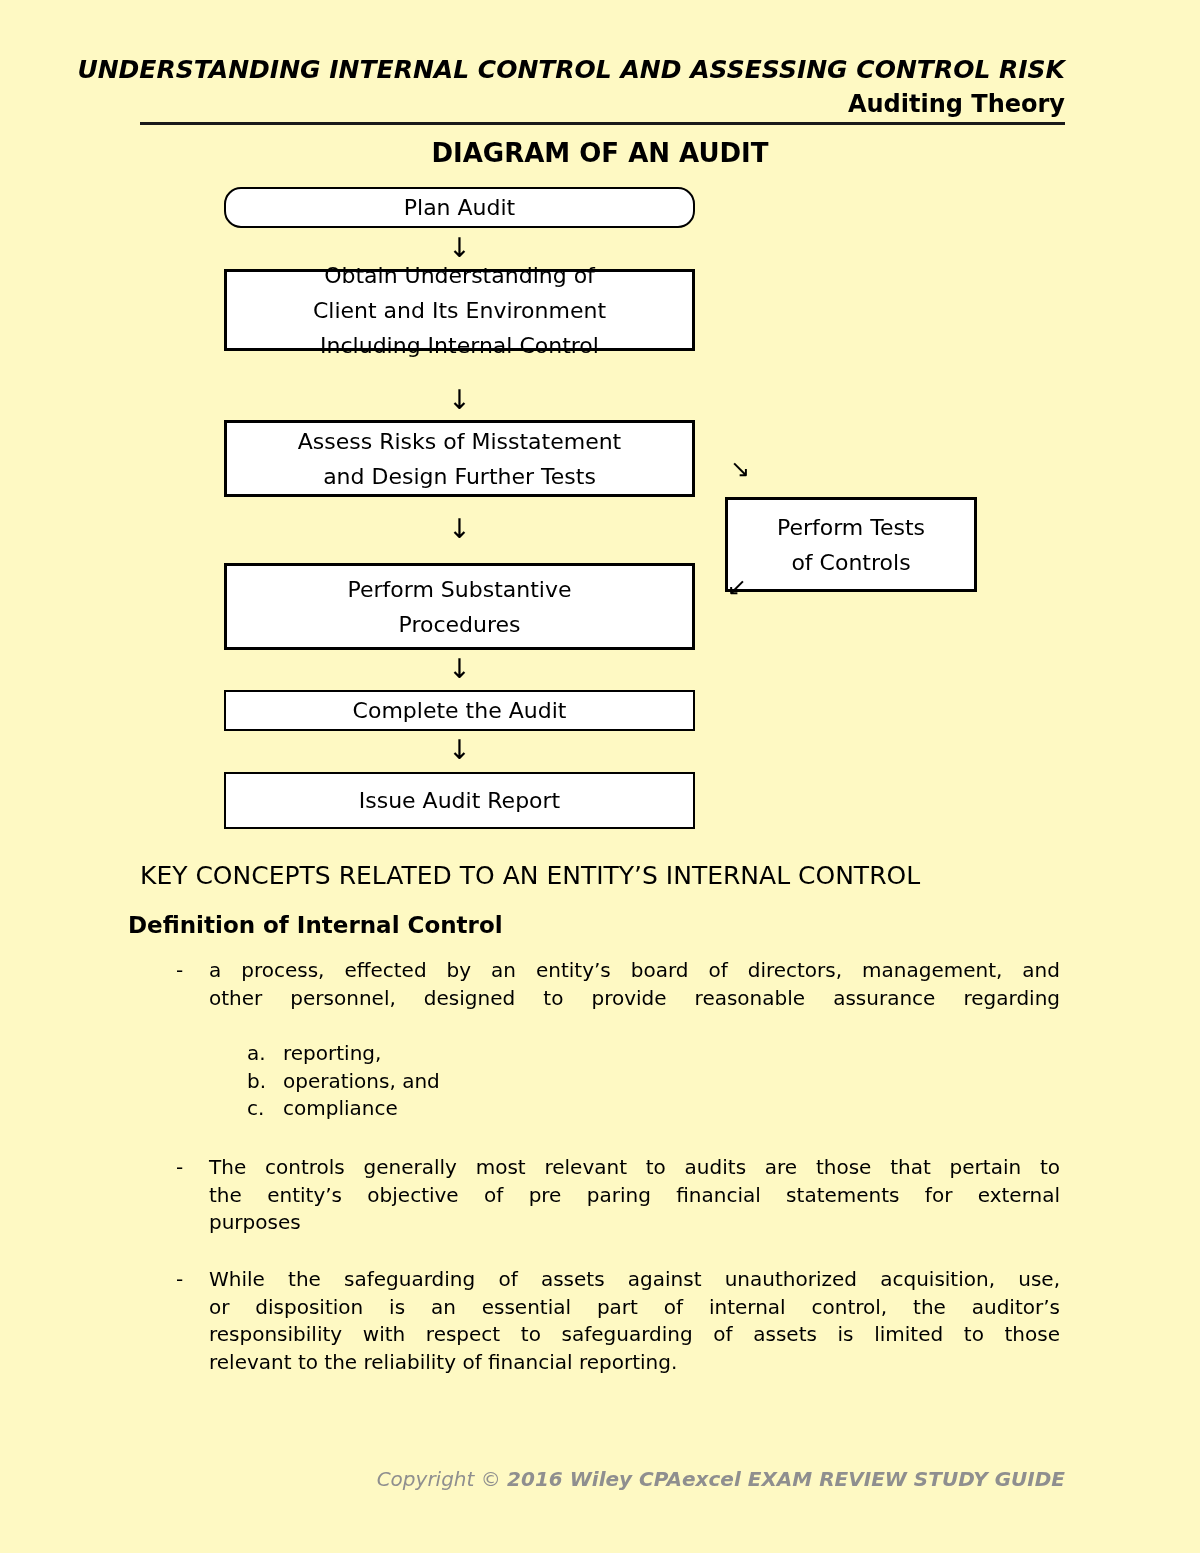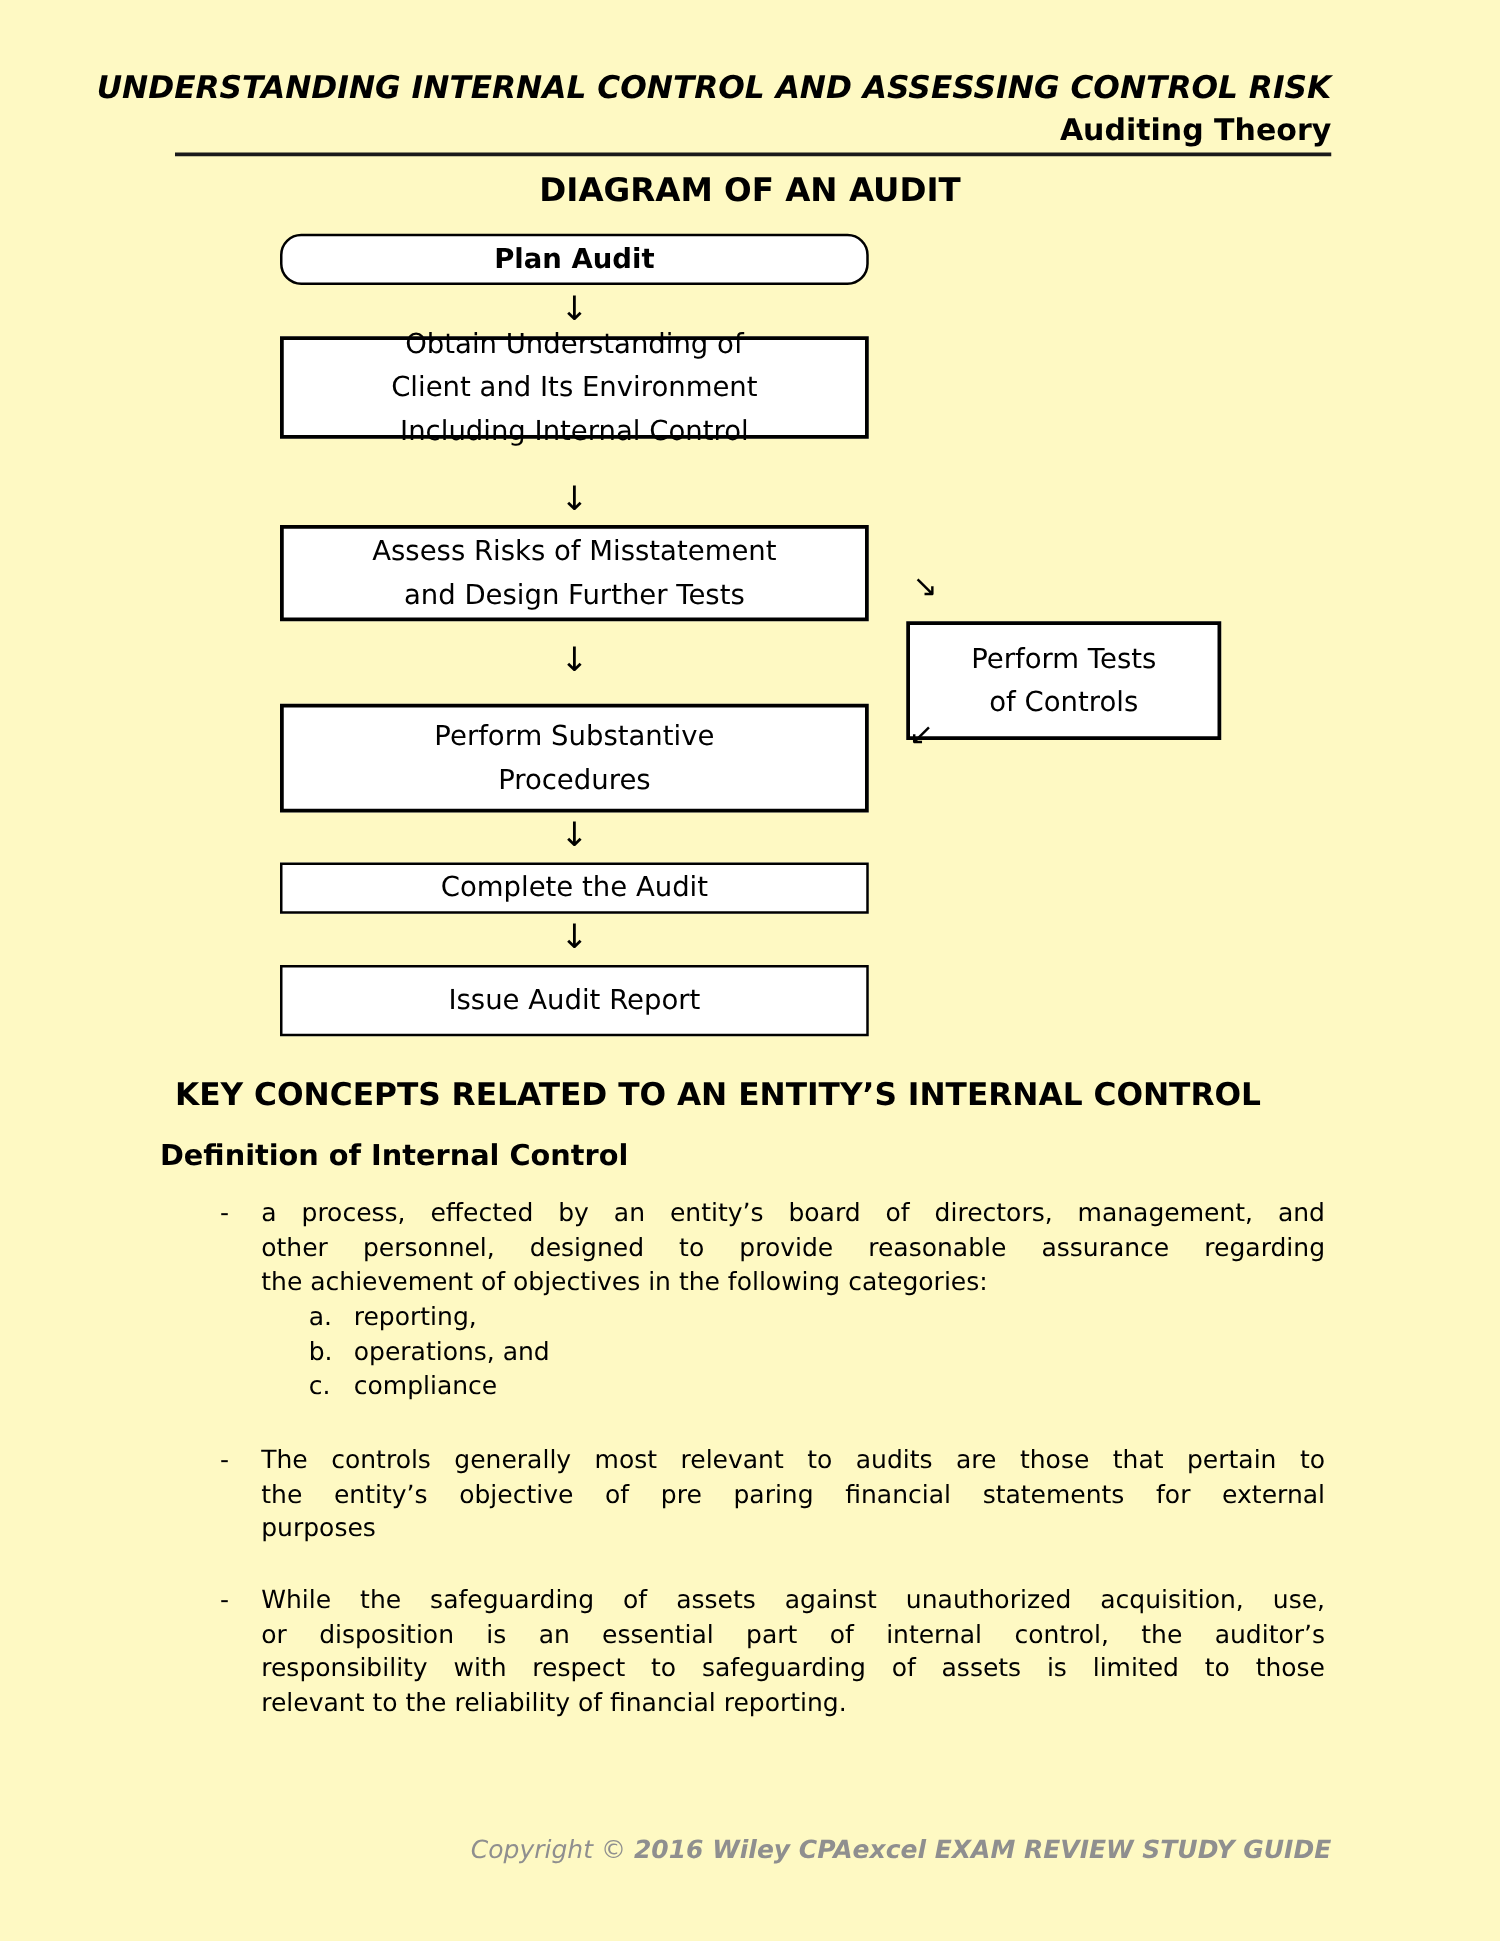--- a/index.html
+++ b/index.html
@@ -23,27 +23,27 @@
   .diagram-title{top:138px;left:0;width:1200px;text-align:center;font-size:26px;font-weight:bold;}
   .fbox{
     left:224px;width:471px;
     border:2px solid #000;background:#fff;
     box-sizing:border-box;
     display:flex;flex-direction:column;justify-content:center;align-items:center;
     text-align:center;font-size:22px;
   }
   .fbox.thick{border-width:3px;}
   .fbox .line{line-height:35px;white-space:nowrap;}
-  .fbox.bold{font-weight:bold;border-radius:17px;}
+  .fbox.bold{font-weight:normal;border-radius:17px;}
   .down-arrow{left:224px;width:471px;text-align:center;font-size:27px;line-height:30px;}
   .diag-arrow{font-size:24px;line-height:26px;}
   .side-box{left:725px;width:252px;}
 
   
-  .h1{top:861px;left:140px;font-size:25px;font-weight:bold;white-space:nowrap;}
+  .h1{top:861px;left:140px;font-size:25px;font-weight:normal;white-space:nowrap;}
   .h2{top:912px;left:128px;font-size:23px;font-weight:bold;white-space:nowrap;}
   .bullet-marker{width:20px;font-size:20px;line-height:27.5px;text-align:left;}
   .btext{width:851px;left:209px;font-size:20px;line-height:27.5px;}
   .jline{text-align:justify;text-align-last:justify;}
   .lline{text-align:left;}
   .sublist{left:247px;font-size:20px;line-height:27.5px;}
   .subitem .lab{display:inline-block;width:36px;}
 
   
   .footer{top:1467px;right:135px;font-size:20px;font-style:italic;color:#8f8f8f;white-space:nowrap;}
@@ -107,21 +107,20 @@
     <div class="line">Issue Audit Report</div>
   </div>
 
   <div class="abs h1">KEY CONCEPTS RELATED TO AN ENTITY’S INTERNAL CONTROL</div>
   <div class="abs h2">Definition of Internal Control</div>
 
   <div class="abs bullet-marker" style="top:957px;left:176px;">-</div>
   <div class="abs btext" style="top:957px;">
     <div class="jline">a process, effected by an entity’s board of directors, management, and</div>
     <div class="jline">other personnel, designed to provide reasonable assurance regarding</div>
-    <div class="lline">the achievement of objectives in the following categories:</div>
   </div>
   <div class="abs sublist" style="top:1040px;">
     <div class="subitem">
       <span class="lab">a.</span><span>reporting,</span>
     </div>
     <div class="subitem">
       <span class="lab">b.</span><span>operations, and</span>
     </div>
     <div class="subitem">
       <span class="lab">c.</span><span>compliance</span>

